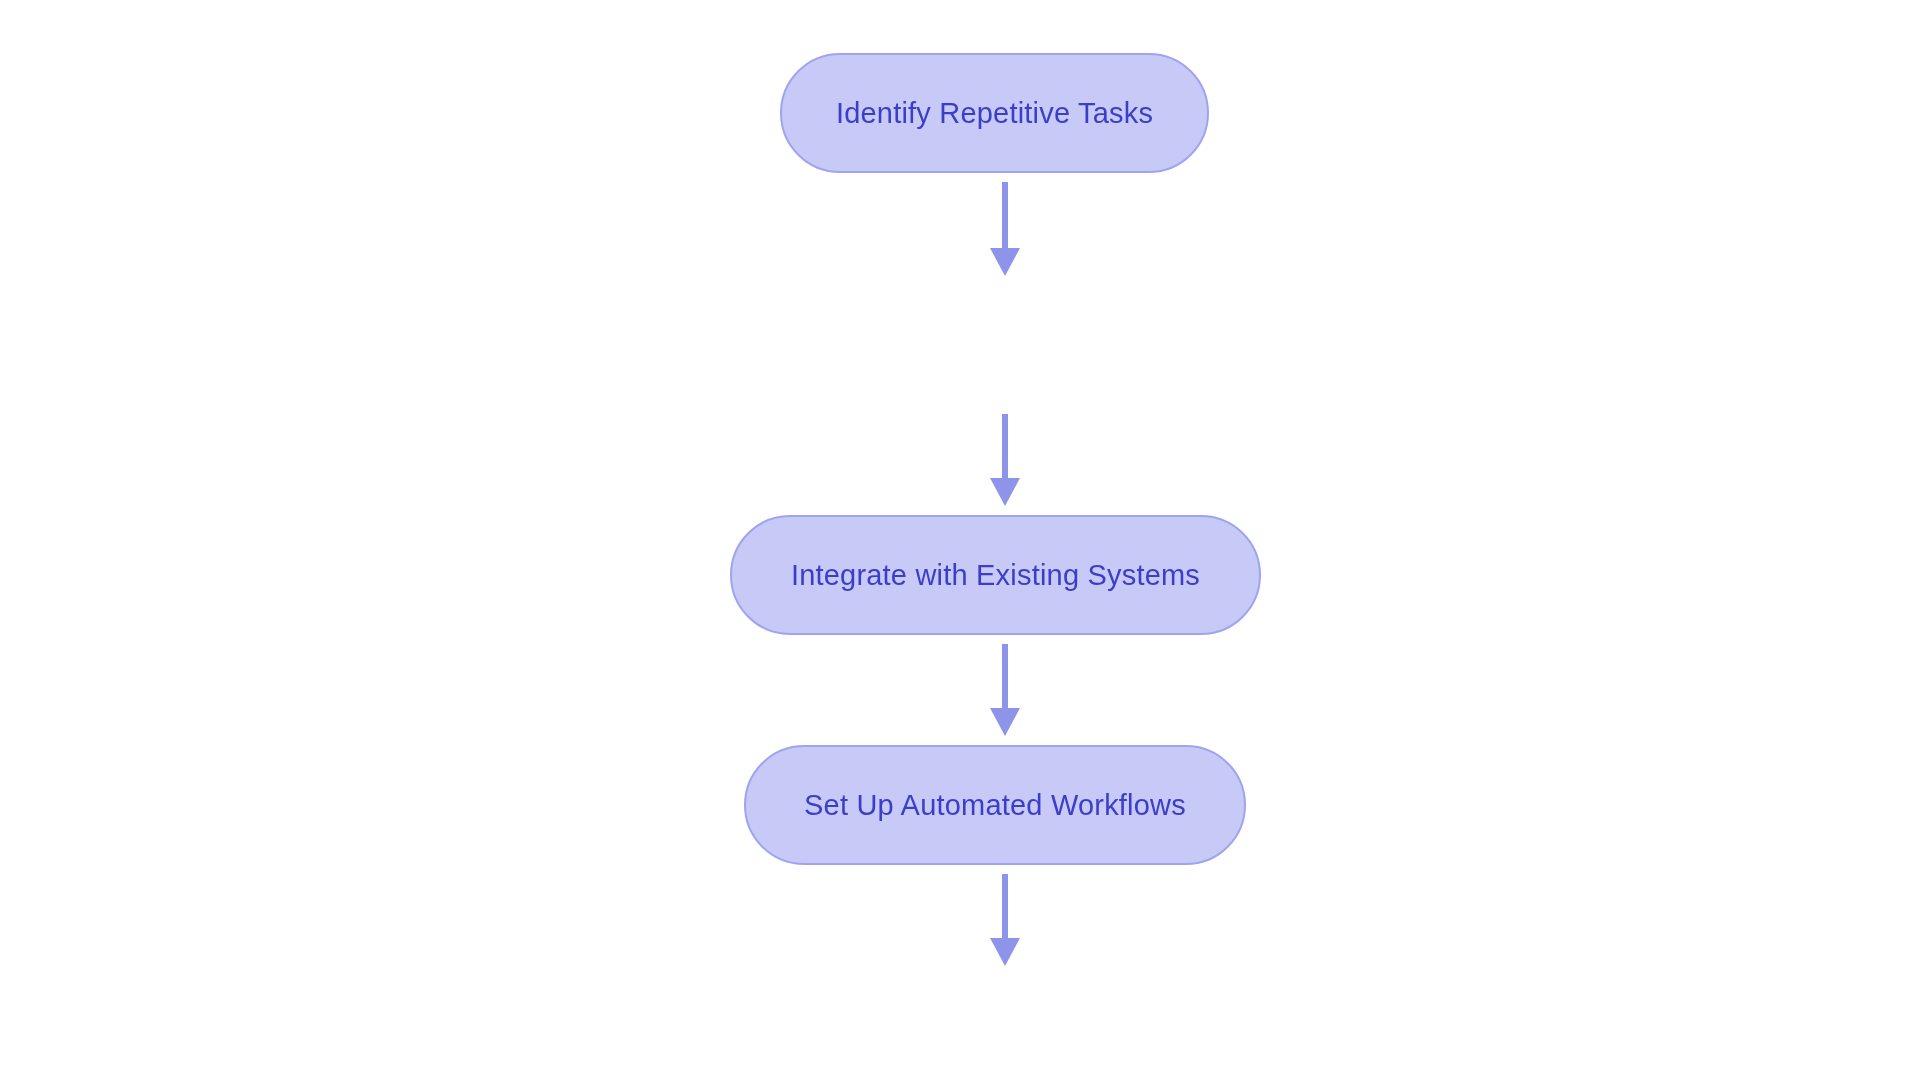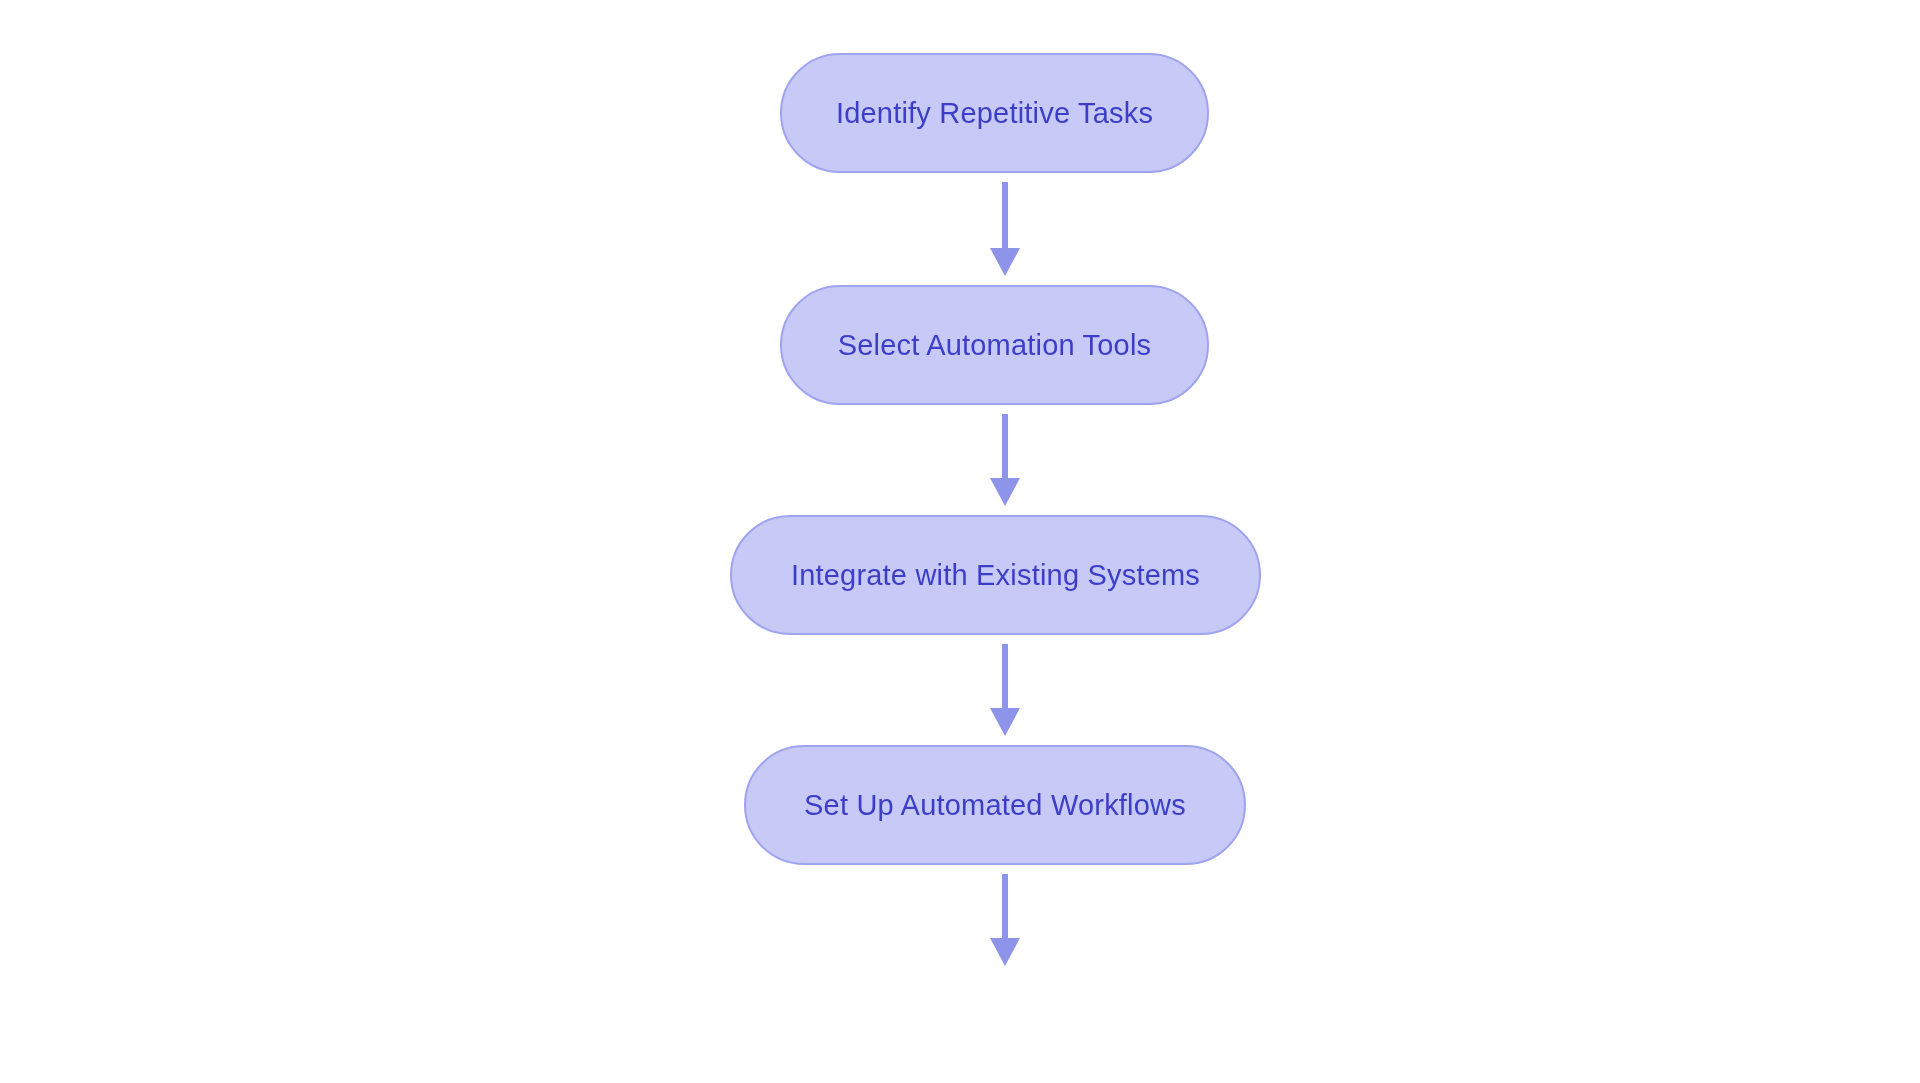--- a/index.html
+++ b/index.html
@@ -83,23 +83,20 @@
 
   <div class="node n1">
     <span>Identify Repetitive Tasks</span>
   </div>
 
   <div class="arrow a1">
     <div class="arrow-line"></div>
     <div class="arrow-head"></div>
   </div>
 
-  <div class="node n2">
-    <span>Select Automation Tools</span>
-  </div>
 
   <div class="arrow a2">
     <div class="arrow-line"></div>
     <div class="arrow-head"></div>
   </div>
 
   <div class="node n3">
     <span>Integrate with Existing Systems</span>
   </div>
 

